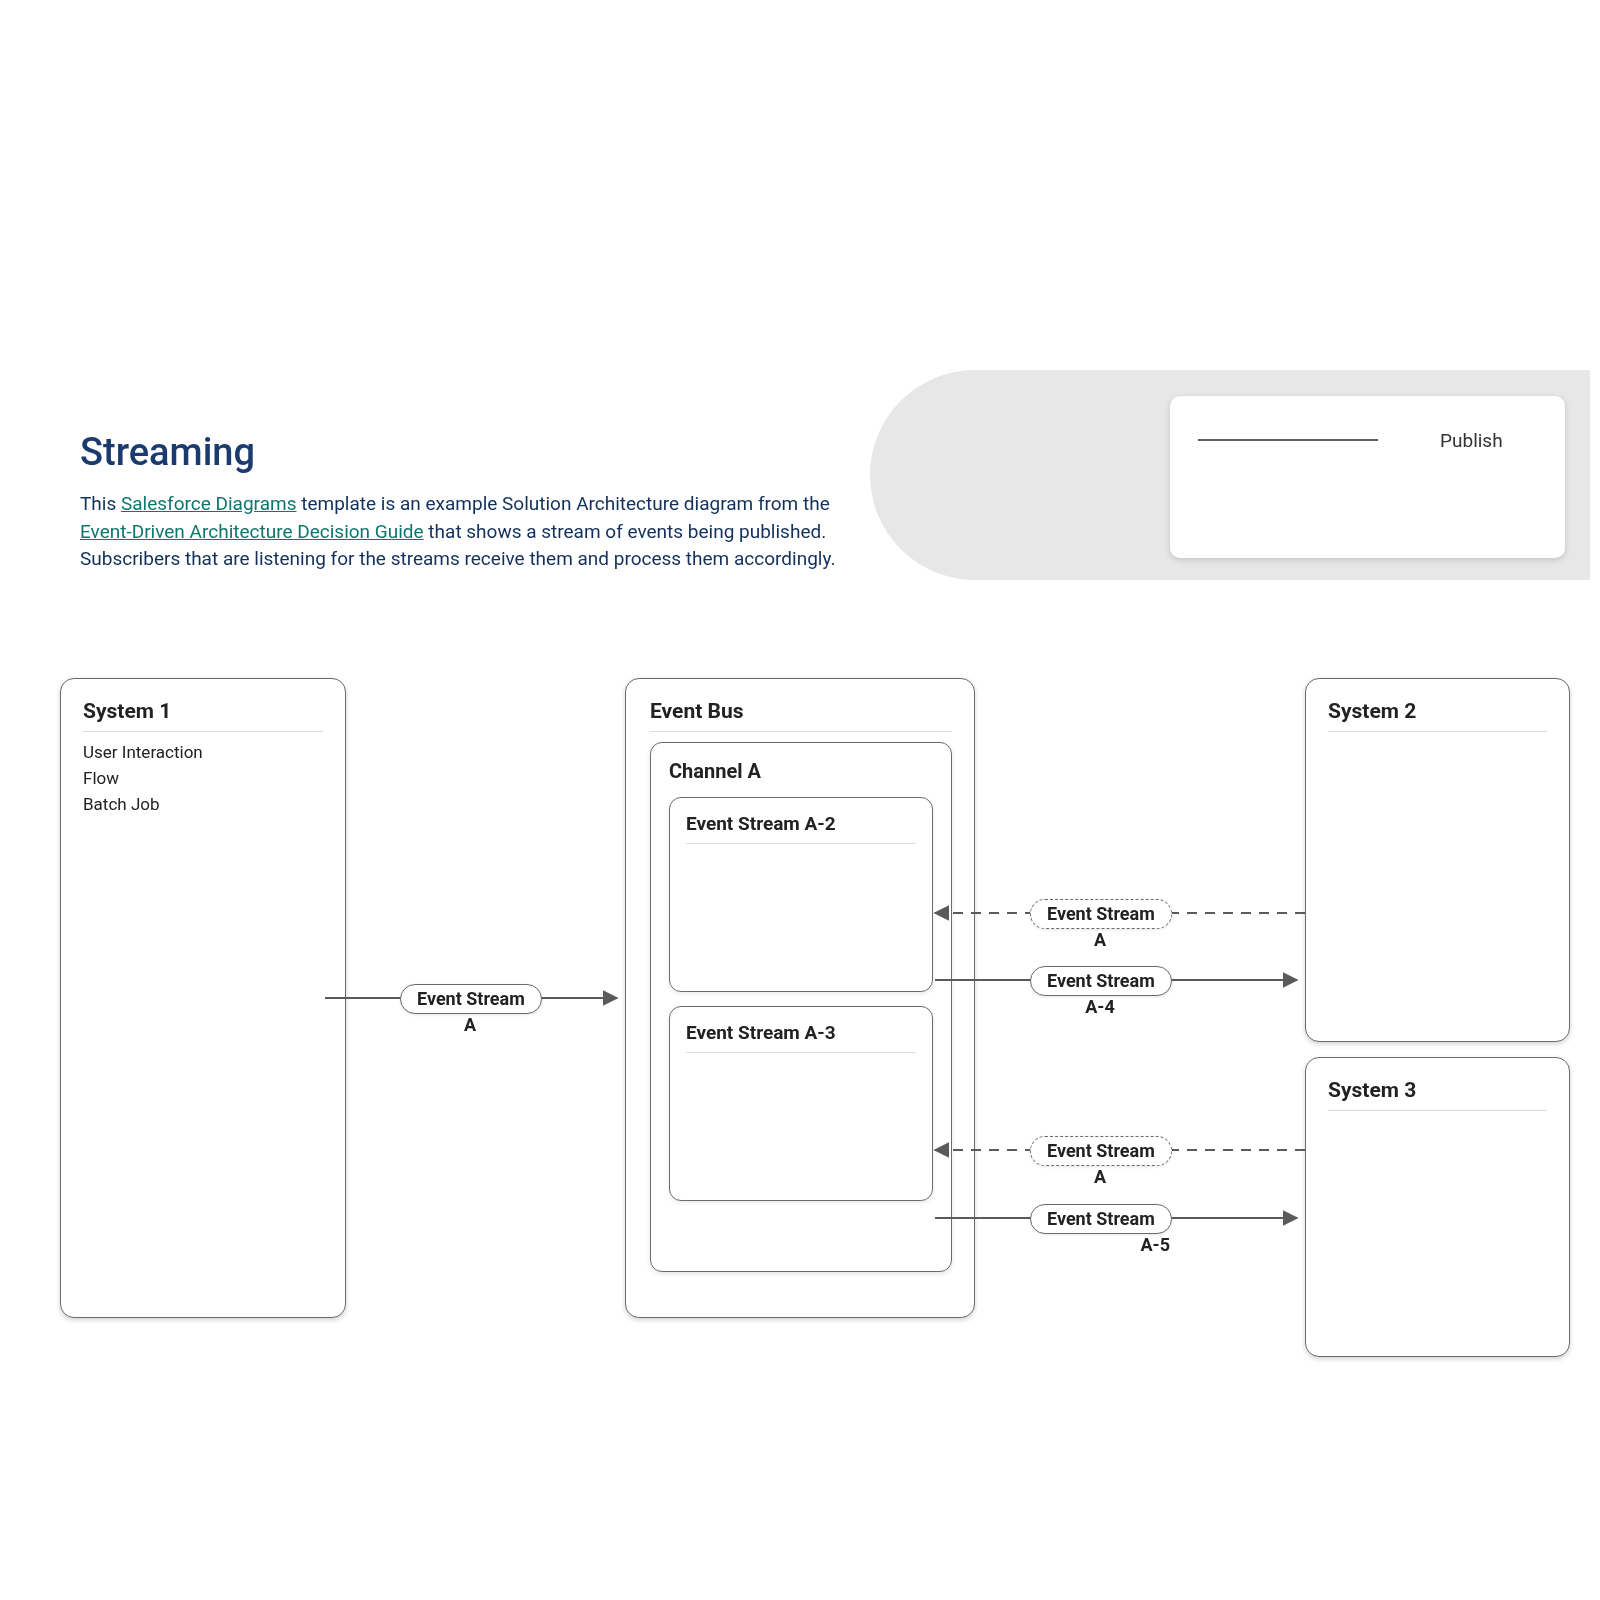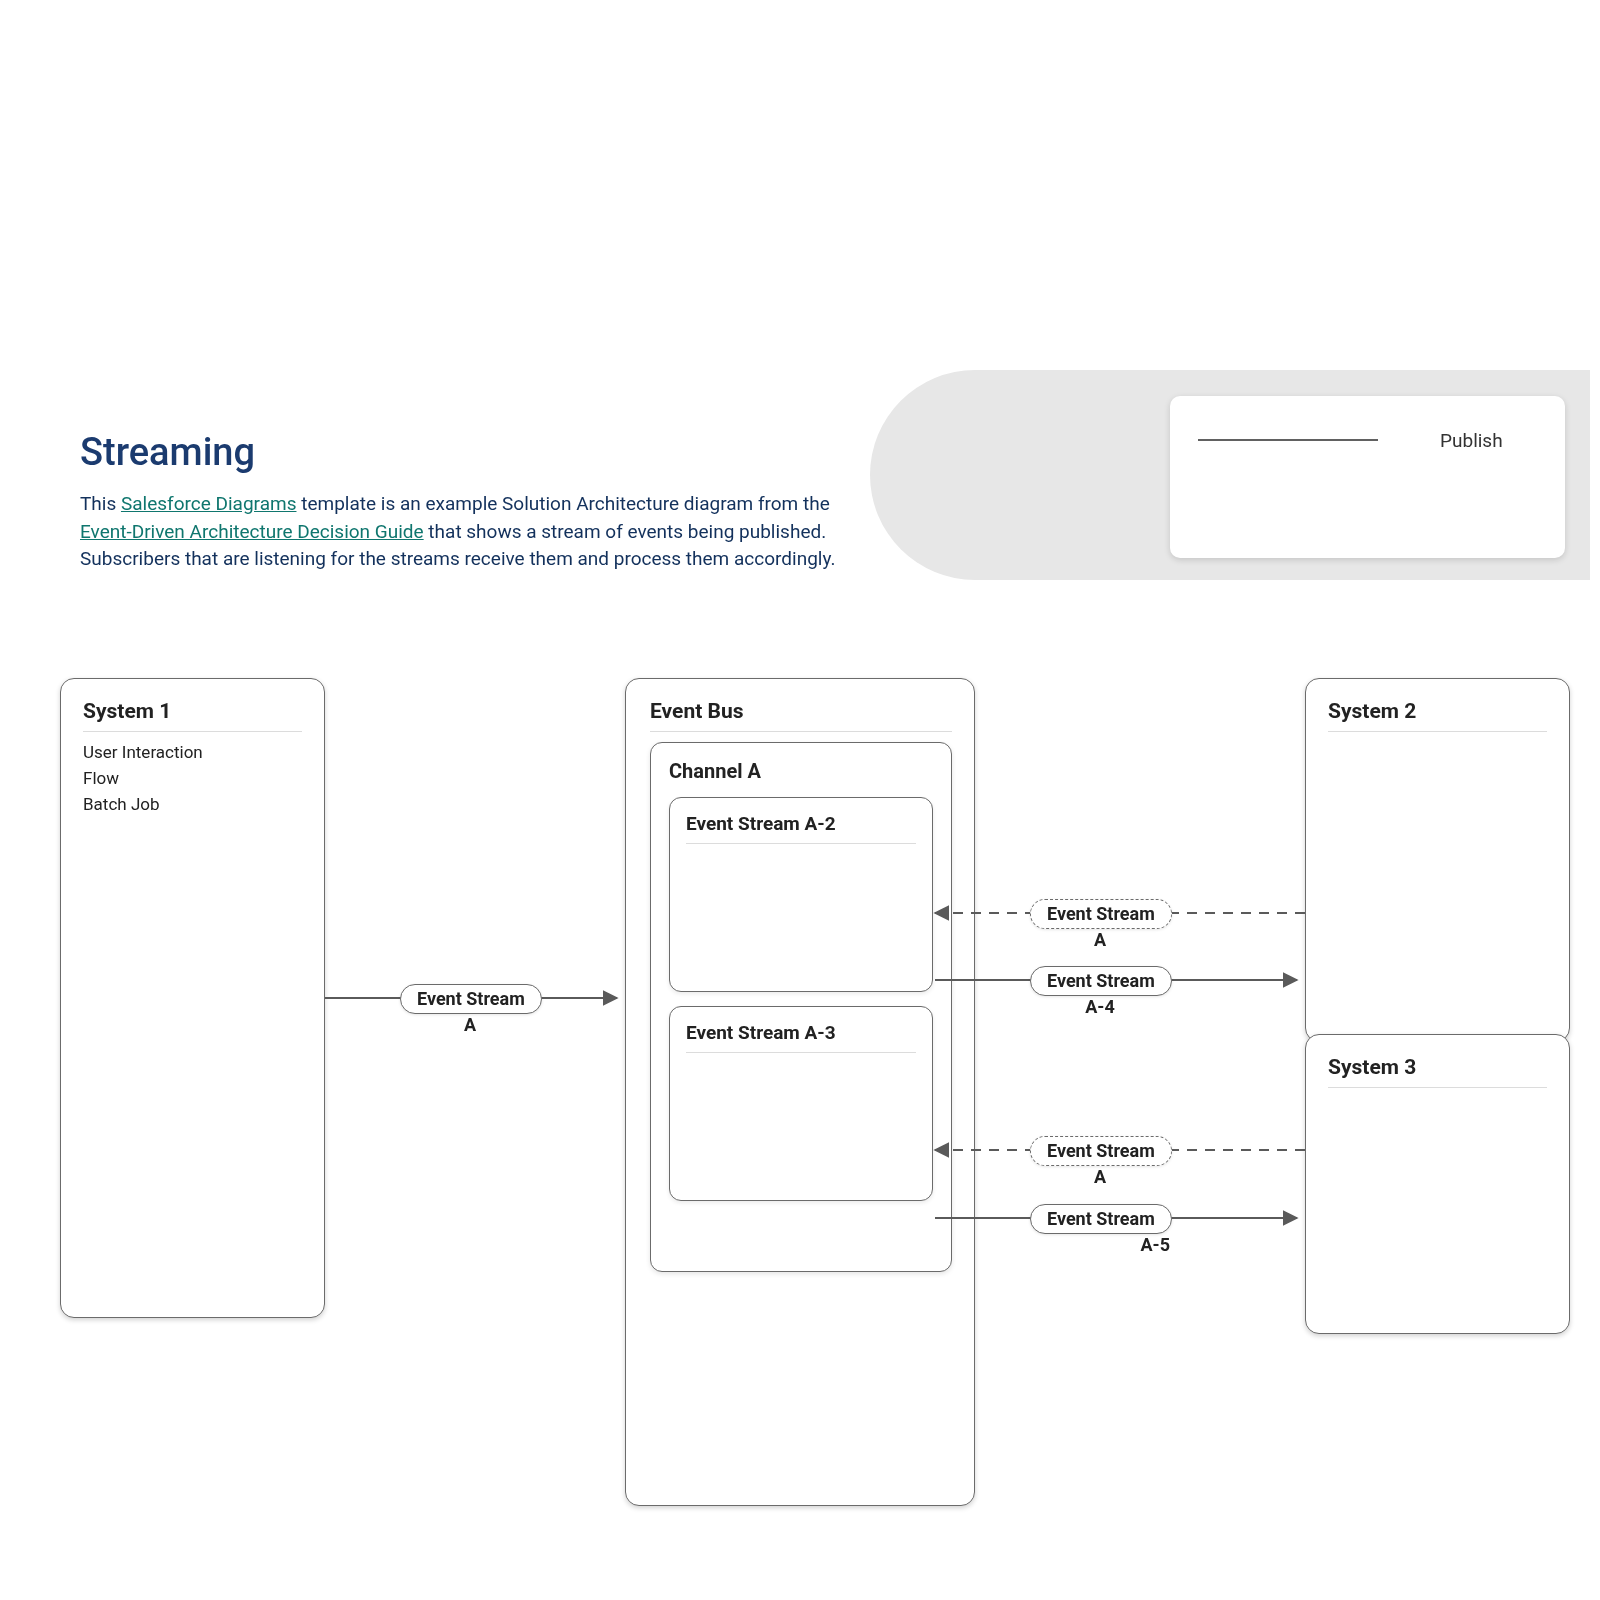--- a/index.html
+++ b/index.html
@@ -168,29 +168,29 @@
     <span> that shows a stream of events being published. Subscribers that are listening for the streams receive them and process them accordingly.</span>
   </div>
 
   <div class="legend">
     <div class="legend-row">
       <div class="legend-line"></div>
       <div class="legend-label">Publish</div>
     </div>
   </div>
 
-  <div class="node" style="left:60px; top:678px; width:265px; height:640px;">
+  <div class="node" style="left:60px; top:678px; width:286px; height:640px;">
     <div class="node-title">System 1</div>
     <hr class="node-divider">
     <div class="item">User Interaction</div>
     <div class="item">Flow</div>
     <div class="item">Batch Job</div>
   </div>
 
-  <div class="node" style="left:625px; top:678px; width:350px; height:828px;padding-left:24px;">
+  <div class="node" style="left:625px; top:678px; width:350px; height:640px;padding-left:24px;">
     <div class="node-title">Event Bus</div>
     <hr class="node-divider">
 
     <div class="inner-node" style="height:530px;">
       <div class="node-title">Channel A</div>
       <div style="height:14px;"></div>
 
       <div class="stream-node">
         <div class="node-title">Event Stream A-2</div>
         <hr class="node-divider">
@@ -201,21 +201,21 @@
         <hr class="node-divider">
       </div>
     </div>
   </div>
 
   <div class="node" style="left:1305px; top:678px; width:265px; height:364px;">
     <div class="node-title">System 2</div>
     <hr class="node-divider">
   </div>
 
-  <div class="node" style="left:1305px; top:1034px; width:265px; height:300px;">
+  <div class="node" style="left:1305px; top:1057px; width:265px; height:300px;">
     <div class="node-title">System 3</div>
     <hr class="node-divider">
   </div>
 
   <svg class="wires">
     <defs>
       <marker id="arrow" viewBox="0 0 10 10" refX="9" refY="5" markerWidth="8" markerHeight="8" orient="auto-start-reverse">
         <path d="M 0 0 L 10 5 L 0 10 z" fill="#5a5a5a"></path>
       </marker>
     </defs>

